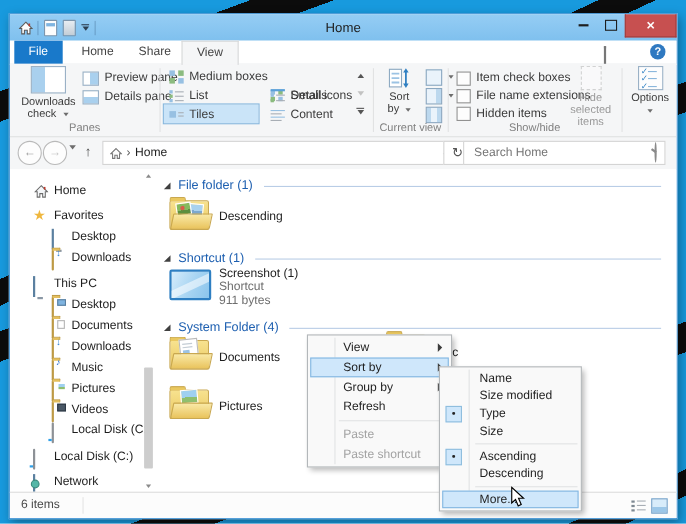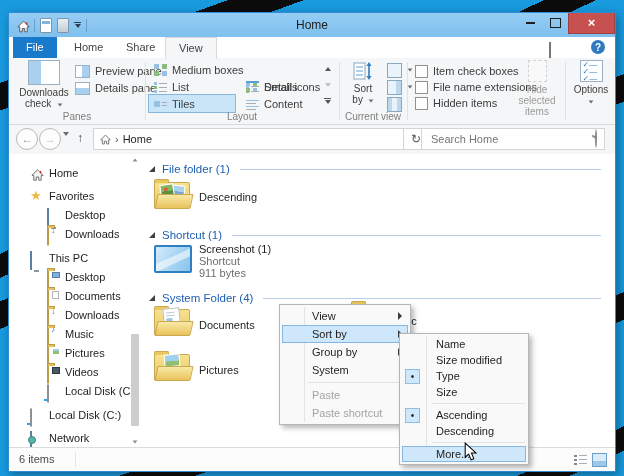--- a/index.html
+++ b/index.html
@@ -239,21 +239,20 @@
     <div class="laysc" style="left:312px;top:4px">
         <span class="tri-up"></span>
       </div>
     <div class="laysc" style="left:312px;top:20px">
         <span class="cd" style="border-top-color:#c2c2c2"></span>
       </div>
     <div class="laysc" style="left:312px;top:36px;flex-direction:column">
         <i style="width:7px;height:1px;background:#555;margin-bottom:1px"></i>
         <span class="cd" style="border-top-color:#555"></span>
       </div>
-    <div class="glabel" style="left:136px;width:194px">Layout</div>
     <div class="gdiv" style="left:330px"></div>
 
     <div class="bigbtn" style="left:334px;width:40px">
       <div style="width:20px;height:20px;margin:1px auto 2px">
         <svg width="20" height="20" viewBox="0 0 20 20">
             <rect x="1" y="2" width="11" height="16" fill="#fff" stroke="#8aa7c0"></rect>
             <line x1="3" y1="6" x2="10" y2="6" stroke="#9cc3e4" stroke-width="1.6"></line>
             <line x1="3" y1="10" x2="10" y2="10" stroke="#9cc3e4" stroke-width="1.6"></line>
             <line x1="3" y1="14" x2="10" y2="14" stroke="#9cc3e4" stroke-width="1.6"></line>
             <line x1="16" y1="4" x2="16" y2="16" stroke="#2e7fc2" stroke-width="1.6"></line>
@@ -289,20 +288,21 @@
     </div>
     <div class="smbtn" style="left:406px;top:37px">
       <span class="cb"></span>
       <span>Hidden items</span>
     </div>
     <div class="bigbtn" style="left:502px;width:52px;color:#9a9a9a">
       <div class="hideico"></div>
       <span>Hide selected</span><br>
       <span>items</span>
     </div>
+    <div class="glabel" style="left:398px;width:158px">Show/hide</div>
     <div class="gdiv" style="left:556px"></div>
 
     <div class="bigbtn" style="left:562px;width:40px">
       <div class="optico">✓—<br>✓—<br>✓—</div>
       <span>Options</span><br>
       <span class="cd gray" style="display:inline-block;transform:scale(.8)"></span>
     </div>
   </div>
 
   <div class="addrrow">
@@ -482,21 +482,21 @@
     </div>
     <div class="mi hl">
       <span>Sort by</span>
       <span class="marrow"></span>
     </div>
     <div class="mi">
       <span>Group by</span>
       <span class="marrow"></span>
     </div>
     <div class="mi">
-      <span>System</span>
+      <span>Refresh</span>
     </div>
     <div class="msep"></div>
     <div class="mi dis">
       <span>Paste</span>
     </div>
     <div class="mi dis">
       <span>Paste shortcut</span>
     </div>
   </div>
 

